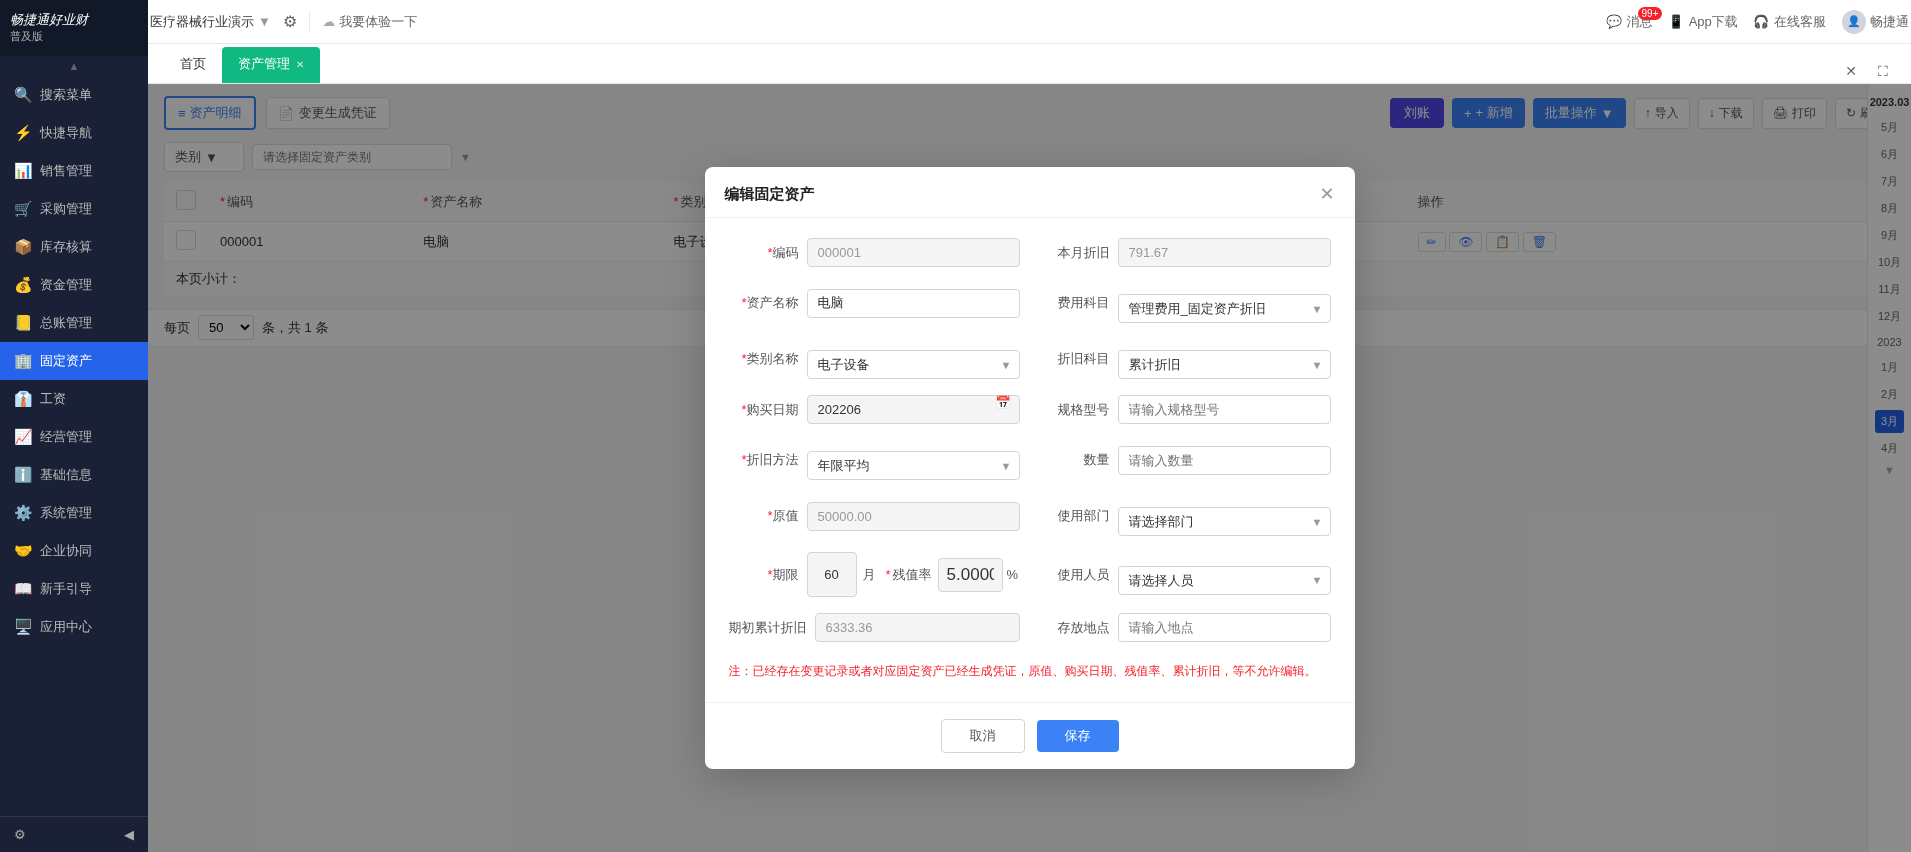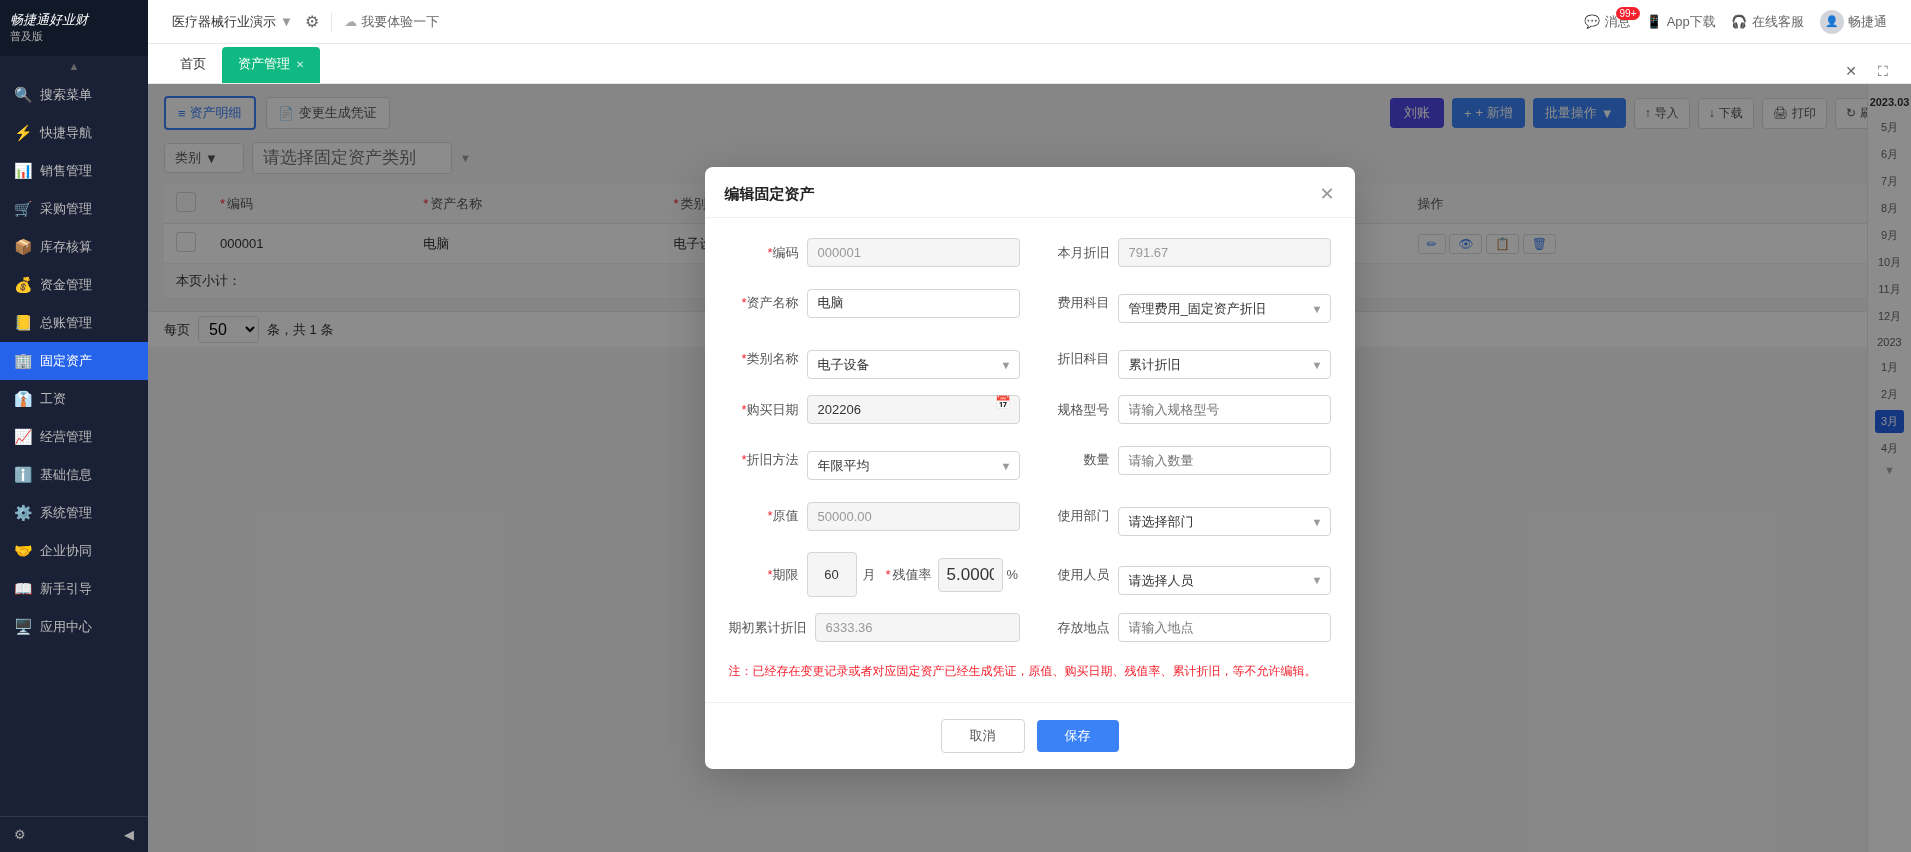--- a/index.html
+++ b/index.html
@@ -16,21 +16,21 @@
     .sidebar-scroll { flex: 1; overflow-y: auto; }
     .sidebar-item { display: flex; align-items: center; gap: 8px; padding: 10px 14px; cursor: pointer; color: #bbb; font-size: 13px; }
     .sidebar-item.active { background: #2563eb; color: #fff; }
     .sidebar-item .icon { font-size: 15px; width: 18px; text-align: center; }
     .sidebar-footer { padding: 10px 14px; display: flex; align-items: center; gap: 10px; border-top: 1px solid rgba(255,255,255,0.1); }
 
     
     .main-area { flex: 1; display: flex; flex-direction: column; overflow: hidden; }
 
     
-    .topbar { height: 44px; background: #fff; display: flex; align-items: center; padding: 0 24px; border-bottom: 1px solid #e8e8e8; gap: 12px; }
+    .topbar { height: 44px; background: #fff; display: flex; align-items: center; padding: 0 2px; border-bottom: 1px solid #e8e8e8; gap: 12px; }
     .topbar-project { display: flex; align-items: center; gap: 4px; color: #333; font-size: 13px; }
     .topbar-project .arrow { color: #999; }
     .topbar-settings { color: #666; font-size: 16px; cursor: pointer; }
     .topbar-divider { width: 1px; height: 20px; background: #e8e8e8; }
     .topbar-experience { display: flex; align-items: center; gap: 4px; color: #666; font-size: 13px; cursor: pointer; }
     .topbar-experience .cloud-icon { color: #aaa; }
     .topbar-right { margin-left: auto; display: flex; align-items: center; gap: 16px; }
     .topbar-badge { position: relative; display: flex; align-items: center; gap: 4px; color: #666; font-size: 13px; cursor: pointer; }
     .badge-count { position: absolute; top: -6px; right: -10px; background: #f5222d; color: #fff; font-size: 10px; padding: 1px 4px; border-radius: 10px; min-width: 18px; text-align: center; }
     .topbar-user { display: flex; align-items: center; gap: 4px; color: #666; cursor: pointer; font-size: 13px; }
@@ -55,38 +55,38 @@
     .btn-voucher { display: flex; align-items: center; gap: 4px; padding: 6px 12px; background: #fff; border: 1px solid #ddd; color: #555; border-radius: 4px; font-size: 13px; cursor: pointer; }
     .toolbar-right { margin-left: auto; display: flex; align-items: center; gap: 8px; }
     .btn-ledger { padding: 6px 14px; background: #4f46e5; color: #fff; border: none; border-radius: 4px; font-size: 13px; cursor: pointer; }
     .btn-new { padding: 6px 12px; background: #3b82f6; color: #fff; border: none; border-radius: 4px; font-size: 13px; cursor: pointer; display: flex; align-items: center; gap: 4px; }
     .btn-batch { padding: 6px 12px; background: #3b82f6; color: #fff; border: none; border-radius: 4px; font-size: 13px; cursor: pointer; display: flex; align-items: center; gap: 4px; }
     .btn-icon { padding: 6px 10px; background: #fff; border: 1px solid #ddd; color: #555; border-radius: 4px; font-size: 12px; cursor: pointer; display: flex; align-items: center; gap: 4px; }
 
     
     .filter-row { display: flex; align-items: center; gap: 8px; margin-bottom: 10px; }
     .filter-select { display: flex; align-items: center; gap: 4px; padding: 5px 10px; background: #fff; border: 1px solid #ddd; border-radius: 4px; font-size: 13px; cursor: pointer; color: #555; min-width: 80px; }
-    .filter-input { flex: 1; max-width: 200px; padding: 5px 10px; background: #fff; border: 1px solid #ddd; border-radius: 4px; font-size: 17px; color: #aaa; }
+    .filter-input { flex: 1; max-width: 200px; padding: 5px 10px; background: #fff; border: 1px solid #ddd; border-radius: 4px; font-size: 12px; color: #aaa; }
 
     
     .asset-table { width: 100%; background: #fff; border-collapse: collapse; font-size: 13px; }
     .asset-table th { background: #f9fafb; padding: 8px 12px; text-align: left; border-bottom: 1px solid #e8e8e8; color: #555; font-weight: 500; white-space: nowrap; }
     .asset-table td { padding: 8px 12px; border-bottom: 1px solid #f0f0f0; color: #333; white-space: nowrap; }
     .required-star { color: #f5222d; margin-right: 2px; }
     .action-btn { padding: 2px 8px; border: 1px solid #ddd; border-radius: 3px; background: #fff; cursor: pointer; color: #3b82f6; font-size: 12px; }
 
     
     .right-panel { width: 44px; background: #fff; border-left: 1px solid #e8e8e8; display: flex; flex-direction: column; align-items: center; padding: 8px 0; gap: 4px; position: absolute; right: 0; top: 0; bottom: 0; }
     .calendar-month { font-size: 11px; color: #666; writing-mode: horizontal-tb; padding: 4px 2px; text-align: center; cursor: pointer; }
     .calendar-month.active { background: #10b981; color: #fff; border-radius: 3px; padding: 4px 6px; }
     .calendar-month.current { background: #2563eb; color: #fff; border-radius: 3px; padding: 4px 6px; }
 
     
     .bottom-bar { height: 36px; background: #fff; border-top: 1px solid #e8e8e8; display: flex; align-items: center; padding: 0 16px; gap: 8px; }
-    .per-page-select { padding: 3px 6px; border: 1px solid #ddd; border-radius: 3px; font-size: 16px; background: #fff; }
+    .per-page-select { padding: 3px 6px; border: 1px solid #ddd; border-radius: 3px; font-size: 13px; background: #fff; }
 
     
     .modal-overlay { position: absolute; top: 0; left: 0; right: 0; bottom: 0; background: rgba(0,0,0,0.45); display: flex; align-items: center; justify-content: center; z-index: 100; }
     .modal { background: #fff; border-radius: 8px; width: 650px; padding: 0; box-shadow: 0 10px 40px rgba(0,0,0,0.2); }
     .modal-header { display: flex; align-items: center; justify-content: space-between; padding: 16px 20px 12px; border-bottom: 1px solid #f0f0f0; }
     .modal-title { font-size: 15px; font-weight: 600; color: #222; }
     .modal-close { cursor: pointer; color: #999; font-size: 18px; }
     .modal-body { padding: 20px 24px; }
     .modal-footer { padding: 16px 24px; display: flex; align-items: center; justify-content: center; gap: 12px; border-top: 1px solid #f0f0f0; }
 

